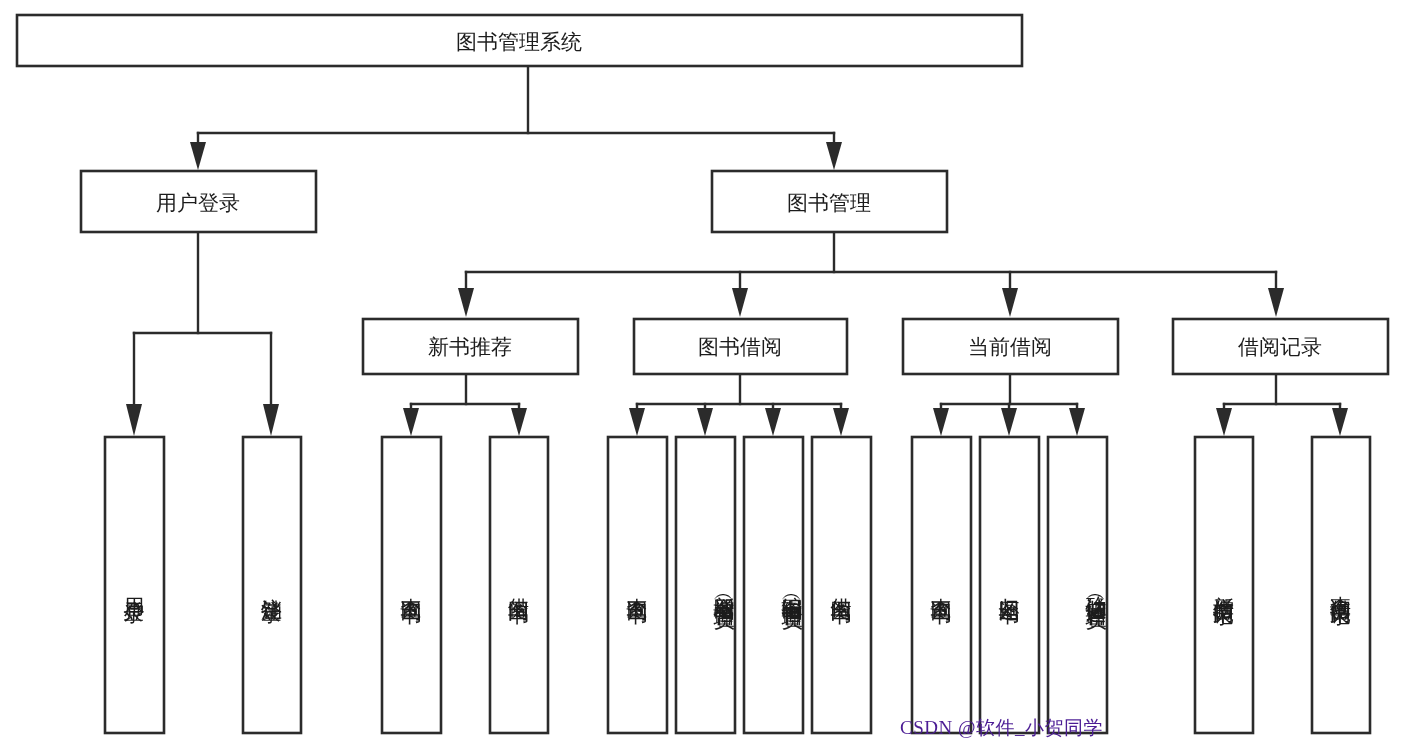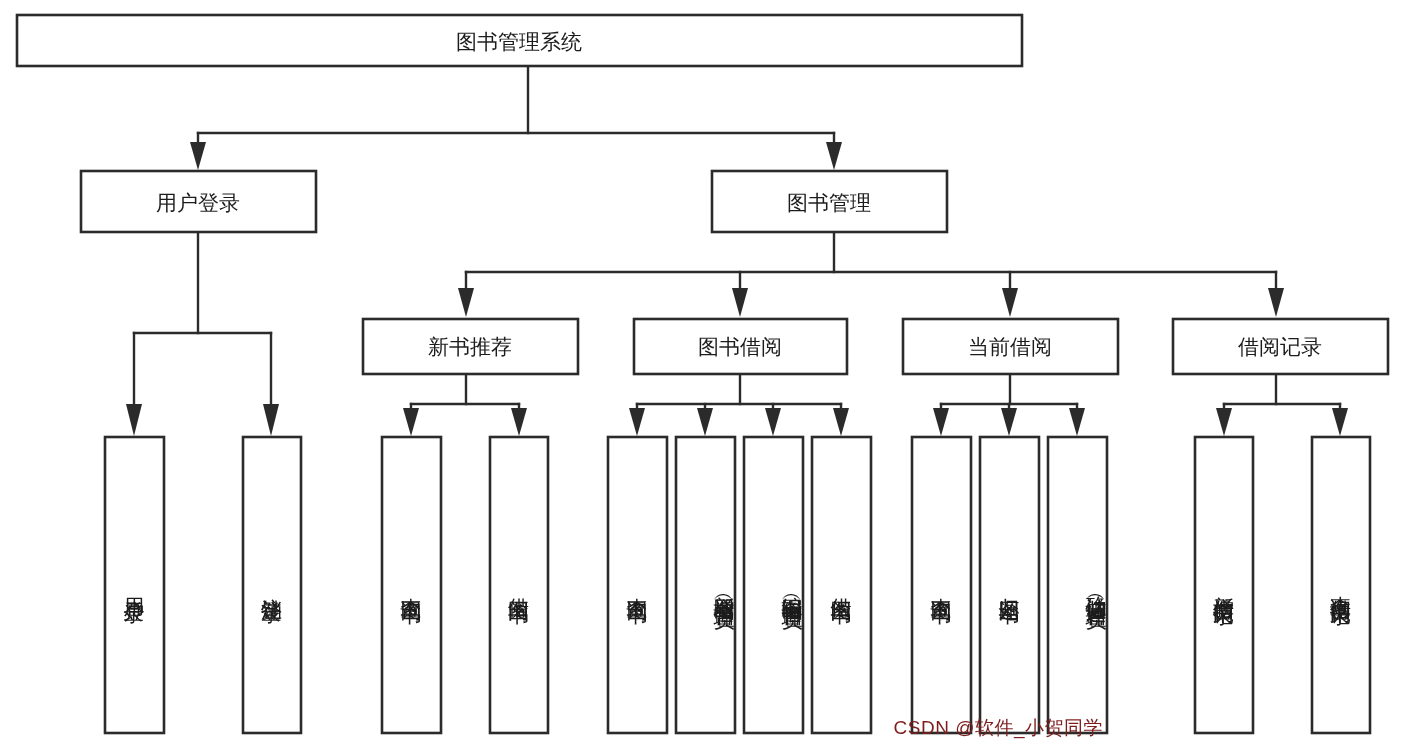--- a/index.html
+++ b/index.html
@@ -59,23 +59,23 @@
     color: #1c1c1c;
     white-space: nowrap;
     letter-spacing: 2px;
     pointer-events: none;
     text-align: center;
   }
   .watermark {
     position: absolute;
     right: 12px;
     bottom: 6px;
-    font-family: Liberation Sans, sans-serif;
+    font-family: Liberation Serif, serif;
     font-size: 19px;
-    color: #7f1d1d;
+    color: #4c1d95;
     letter-spacing: 0.5px;
     white-space: nowrap;
   }
 </style>
 </head>
 <body>
 
 <div id="diagram-root">
 
   <svg class="tree-canvas" viewBox="0 0 1405 747" xmlns="http://www.w3.org/2000/svg">

